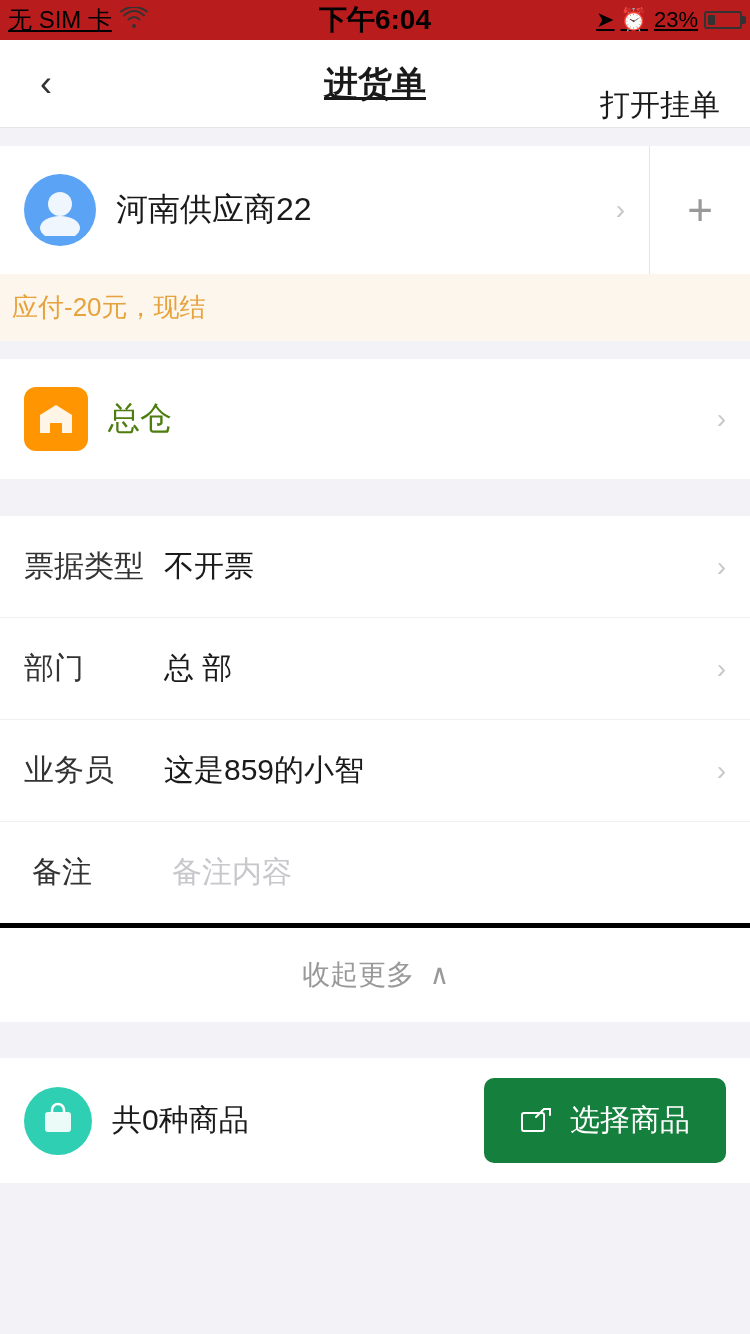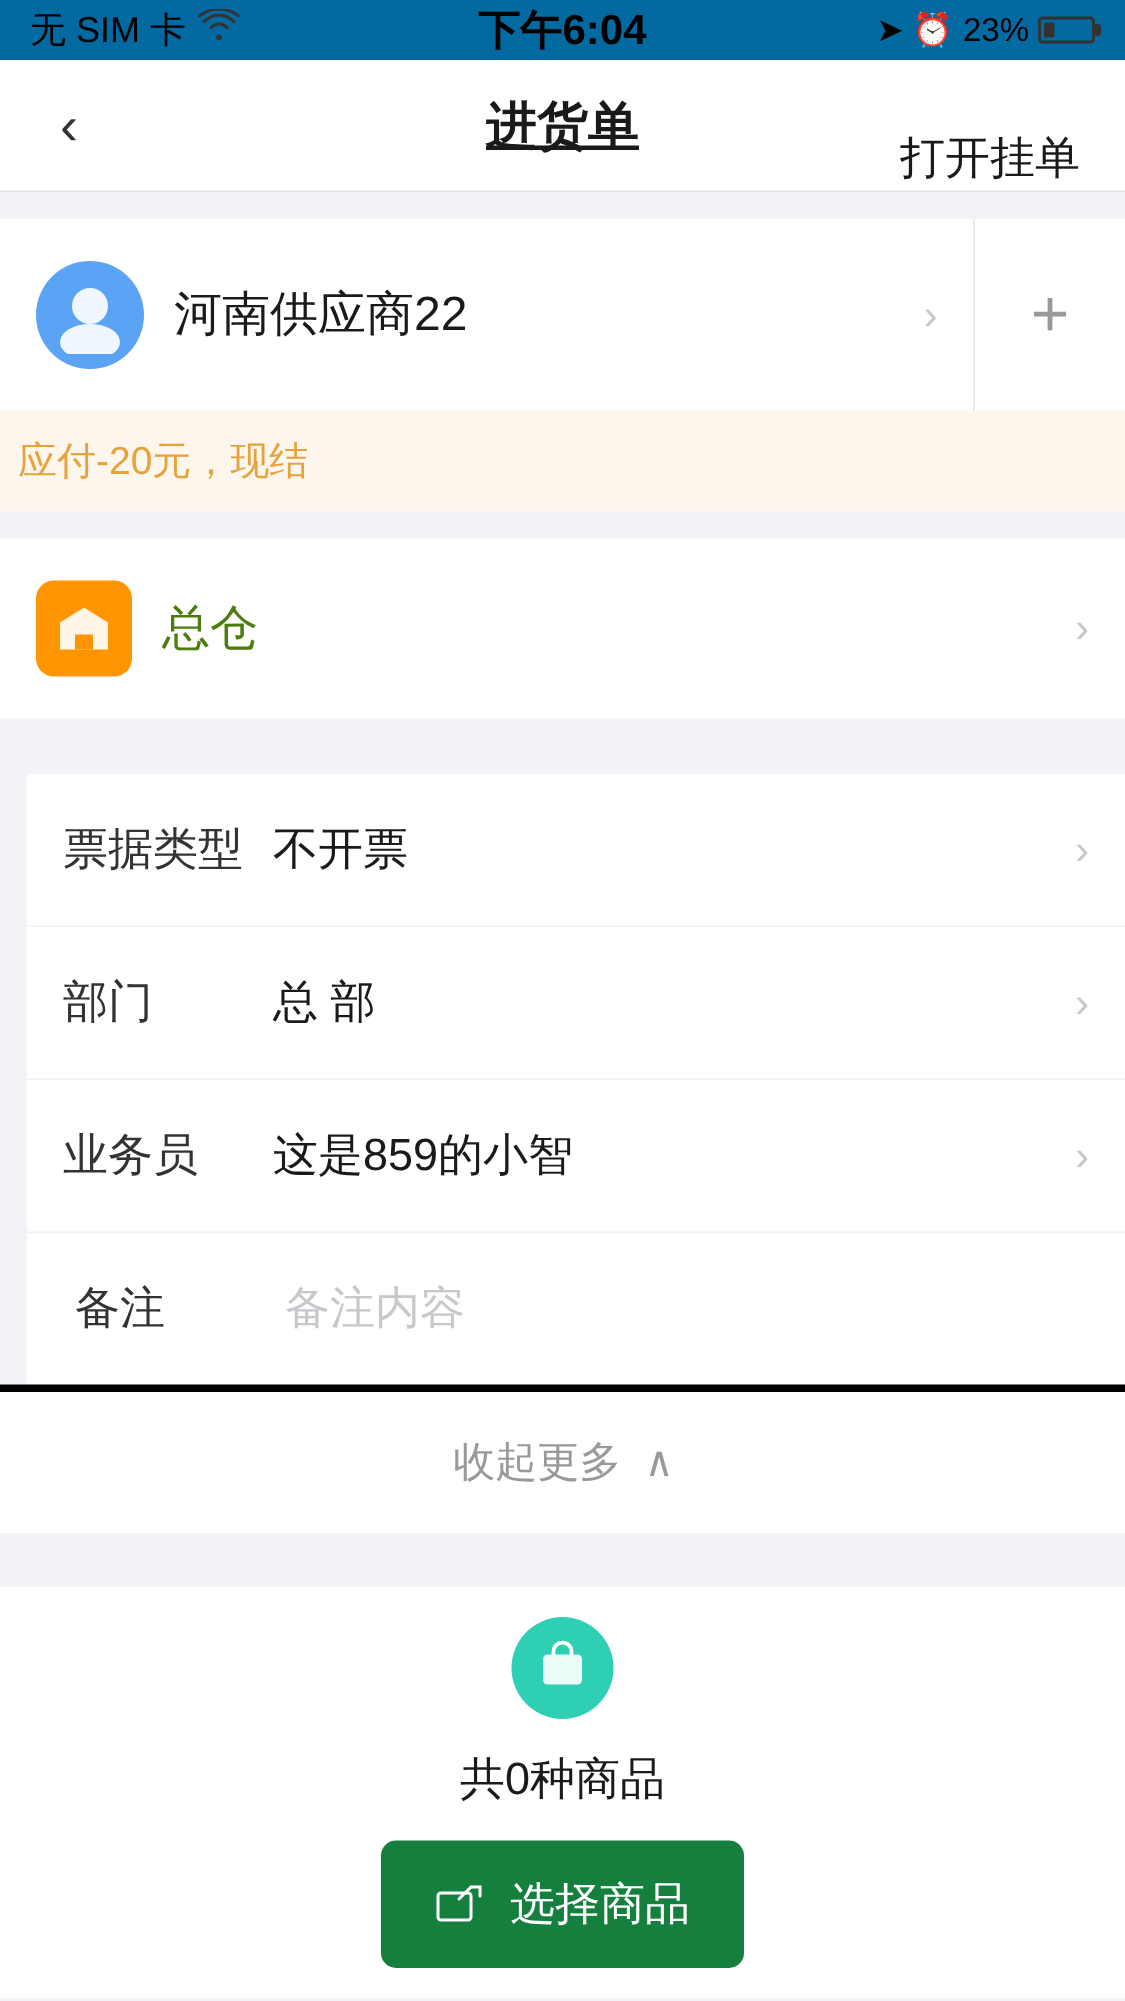--- a/index.html
+++ b/index.html
@@ -8,27 +8,28 @@
       width: 750px;
       min-height: 1334px;
       font-family: -apple-system, "PingFang SC", "Microsoft YaHei", sans-serif;
       background: #f2f2f7;
       font-size: 28px;
     }
 
     
     .status-bar {
       height: 40px;
-      background: #0369a1;
+      background: #b91c1c;
       display: flex;
       align-items: center;
       justify-content: space-between;
-      padding: 0 20px;
+      padding: 0 8px;
       font-size: 24px;
       font-weight: 500;
+      text-decoration: underline;
     }
     .status-left { display: flex; align-items: center; gap: 8px; }
     .status-center { position: absolute; left: 50%; transform: translateX(-50%); font-size: 28px; font-weight: 600; }
     .status-right { display: flex; align-items: center; gap: 6px; font-size: 22px; }
     .wifi-icon { font-size: 20px; }
     .battery-bar {
       width: 38px; height: 18px; border: 2px solid #333; border-radius: 3px; position: relative;
       display: flex; align-items: center; padding: 2px;
     }
     .battery-bar::after {
@@ -156,21 +157,20 @@
     .row-label {
       flex: 1;
       font-size: 32px;
       color: #4d7c0f;
     }
 
     
     .form-section {
       background: #fff;
       margin-top: 18px;
-      margin-left: 18px;
     }
     .form-row {
       display: flex;
       align-items: center;
       padding: 30px 24px;
       border-bottom: 1px solid #f0f0f0;
       cursor: pointer;
     }
     .form-row:last-child { border-bottom: none; padding-left: 32px; }
     .form-key {
@@ -203,21 +203,20 @@
     }
 
     
     .bottom-bar {
       background: #fff;
       display: flex;
       align-items: center;
       padding: 20px 24px;
       margin-top: 18px;
       gap: 20px;
-      flex-direction: column;
     }
     .product-icon {
       width: 68px;
       height: 68px;
       border-radius: 50%;
       background: #2fcfb3;
       display: flex;
       align-items: center;
       justify-content: center;
       flex-shrink: 0;

